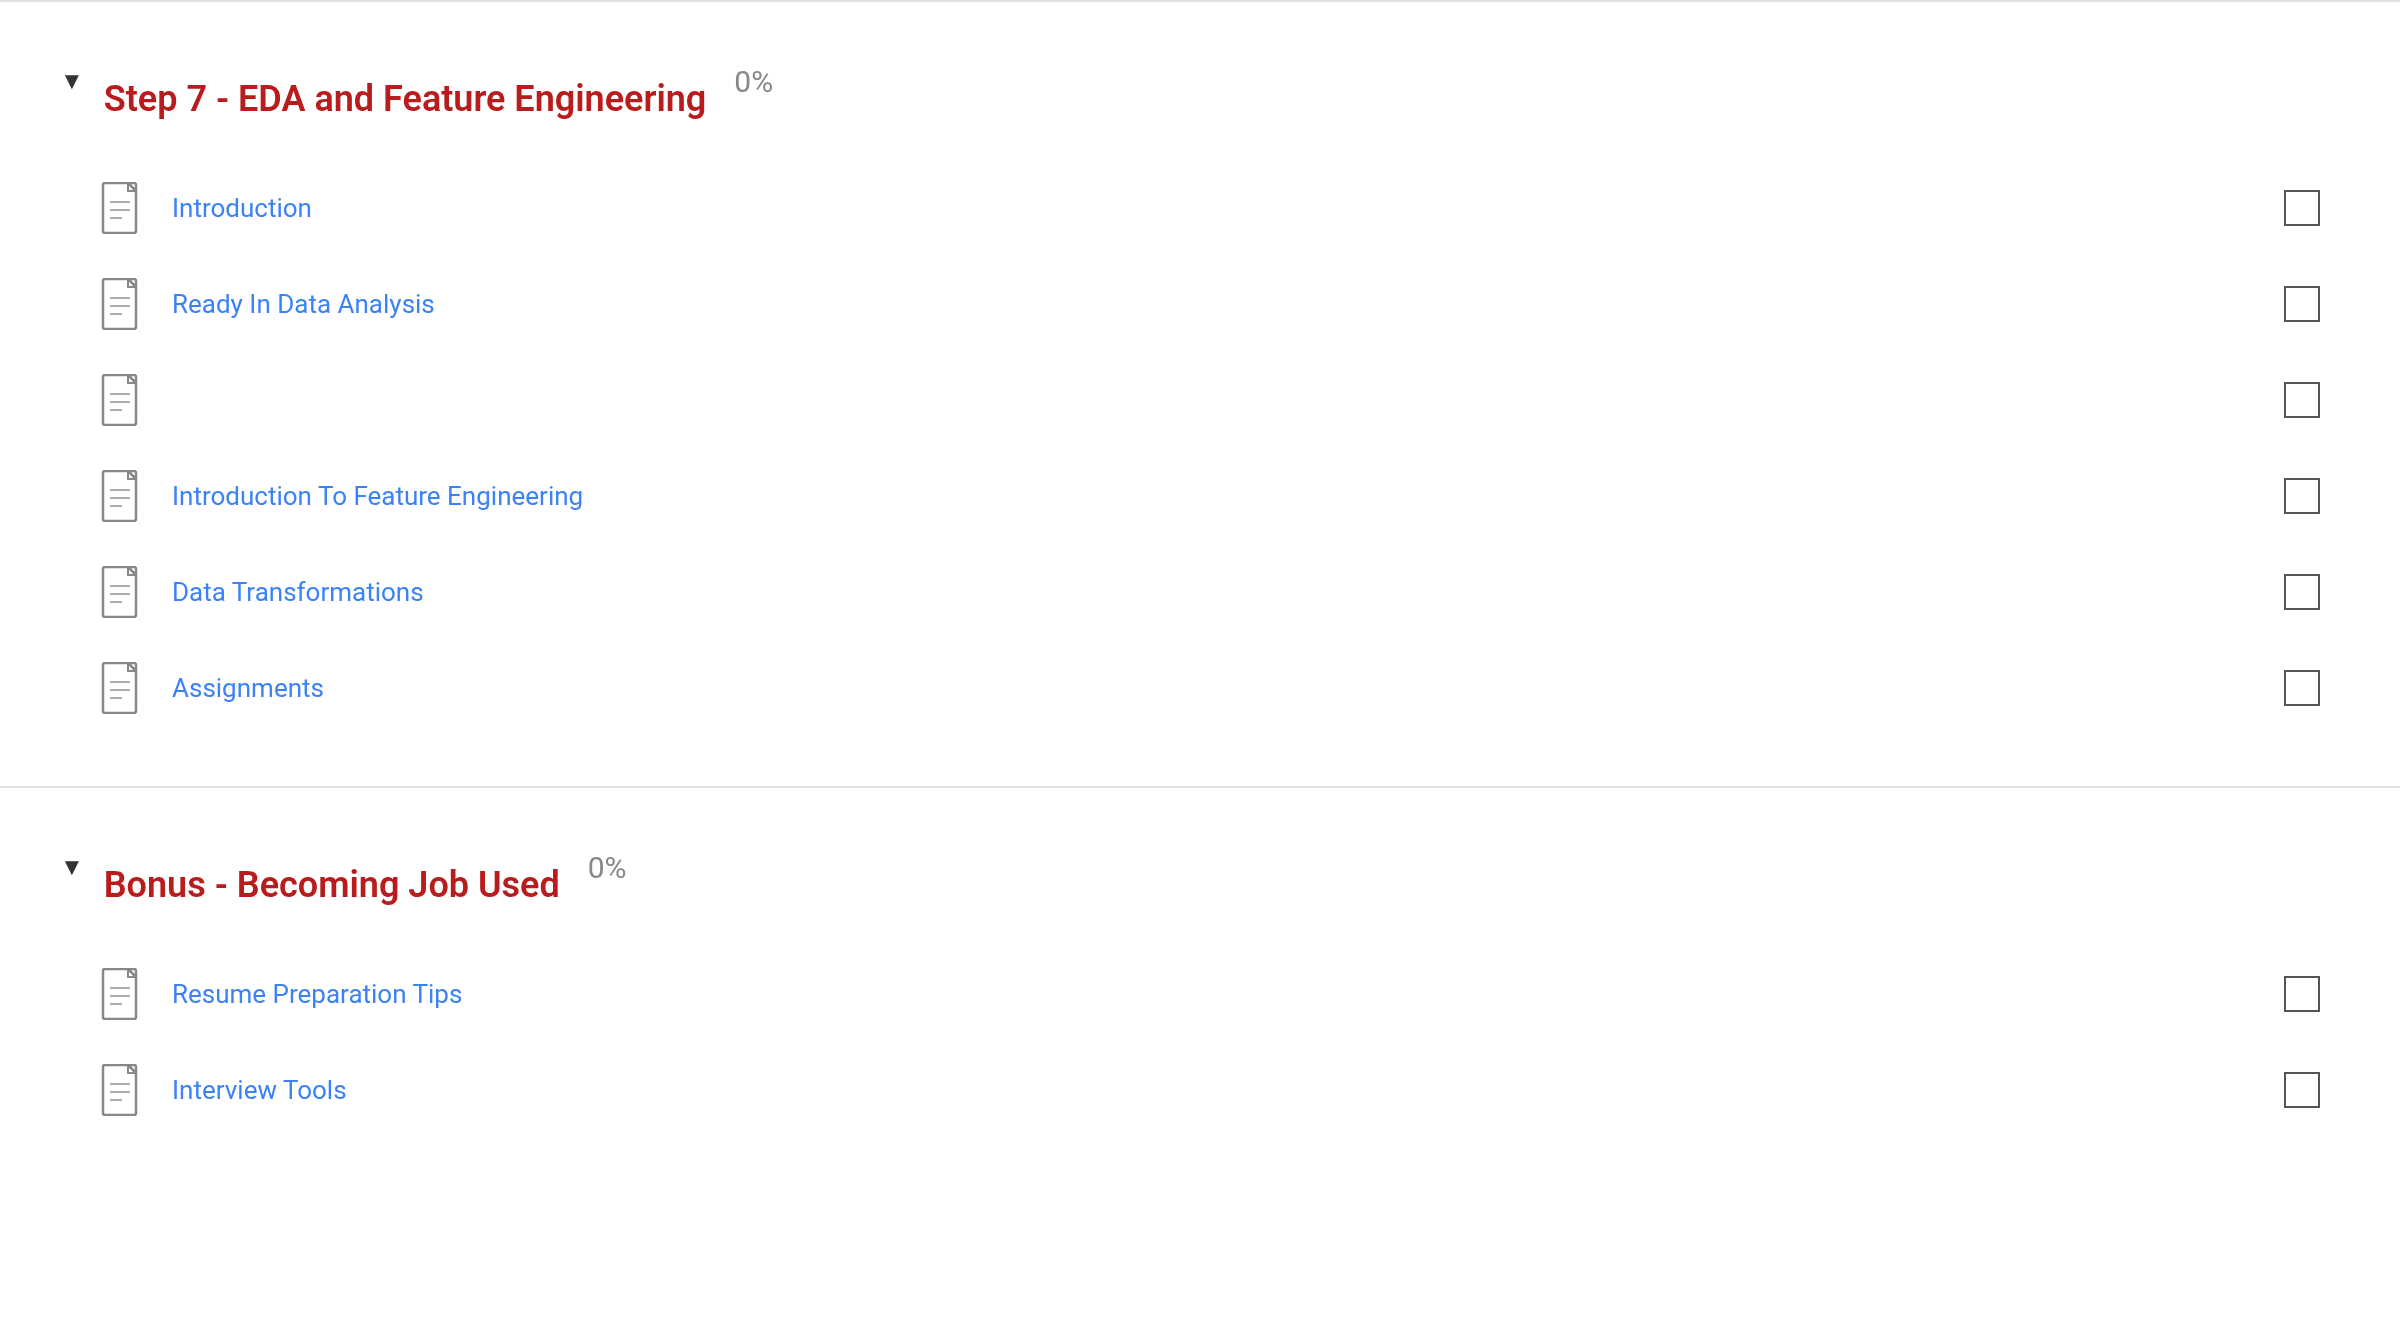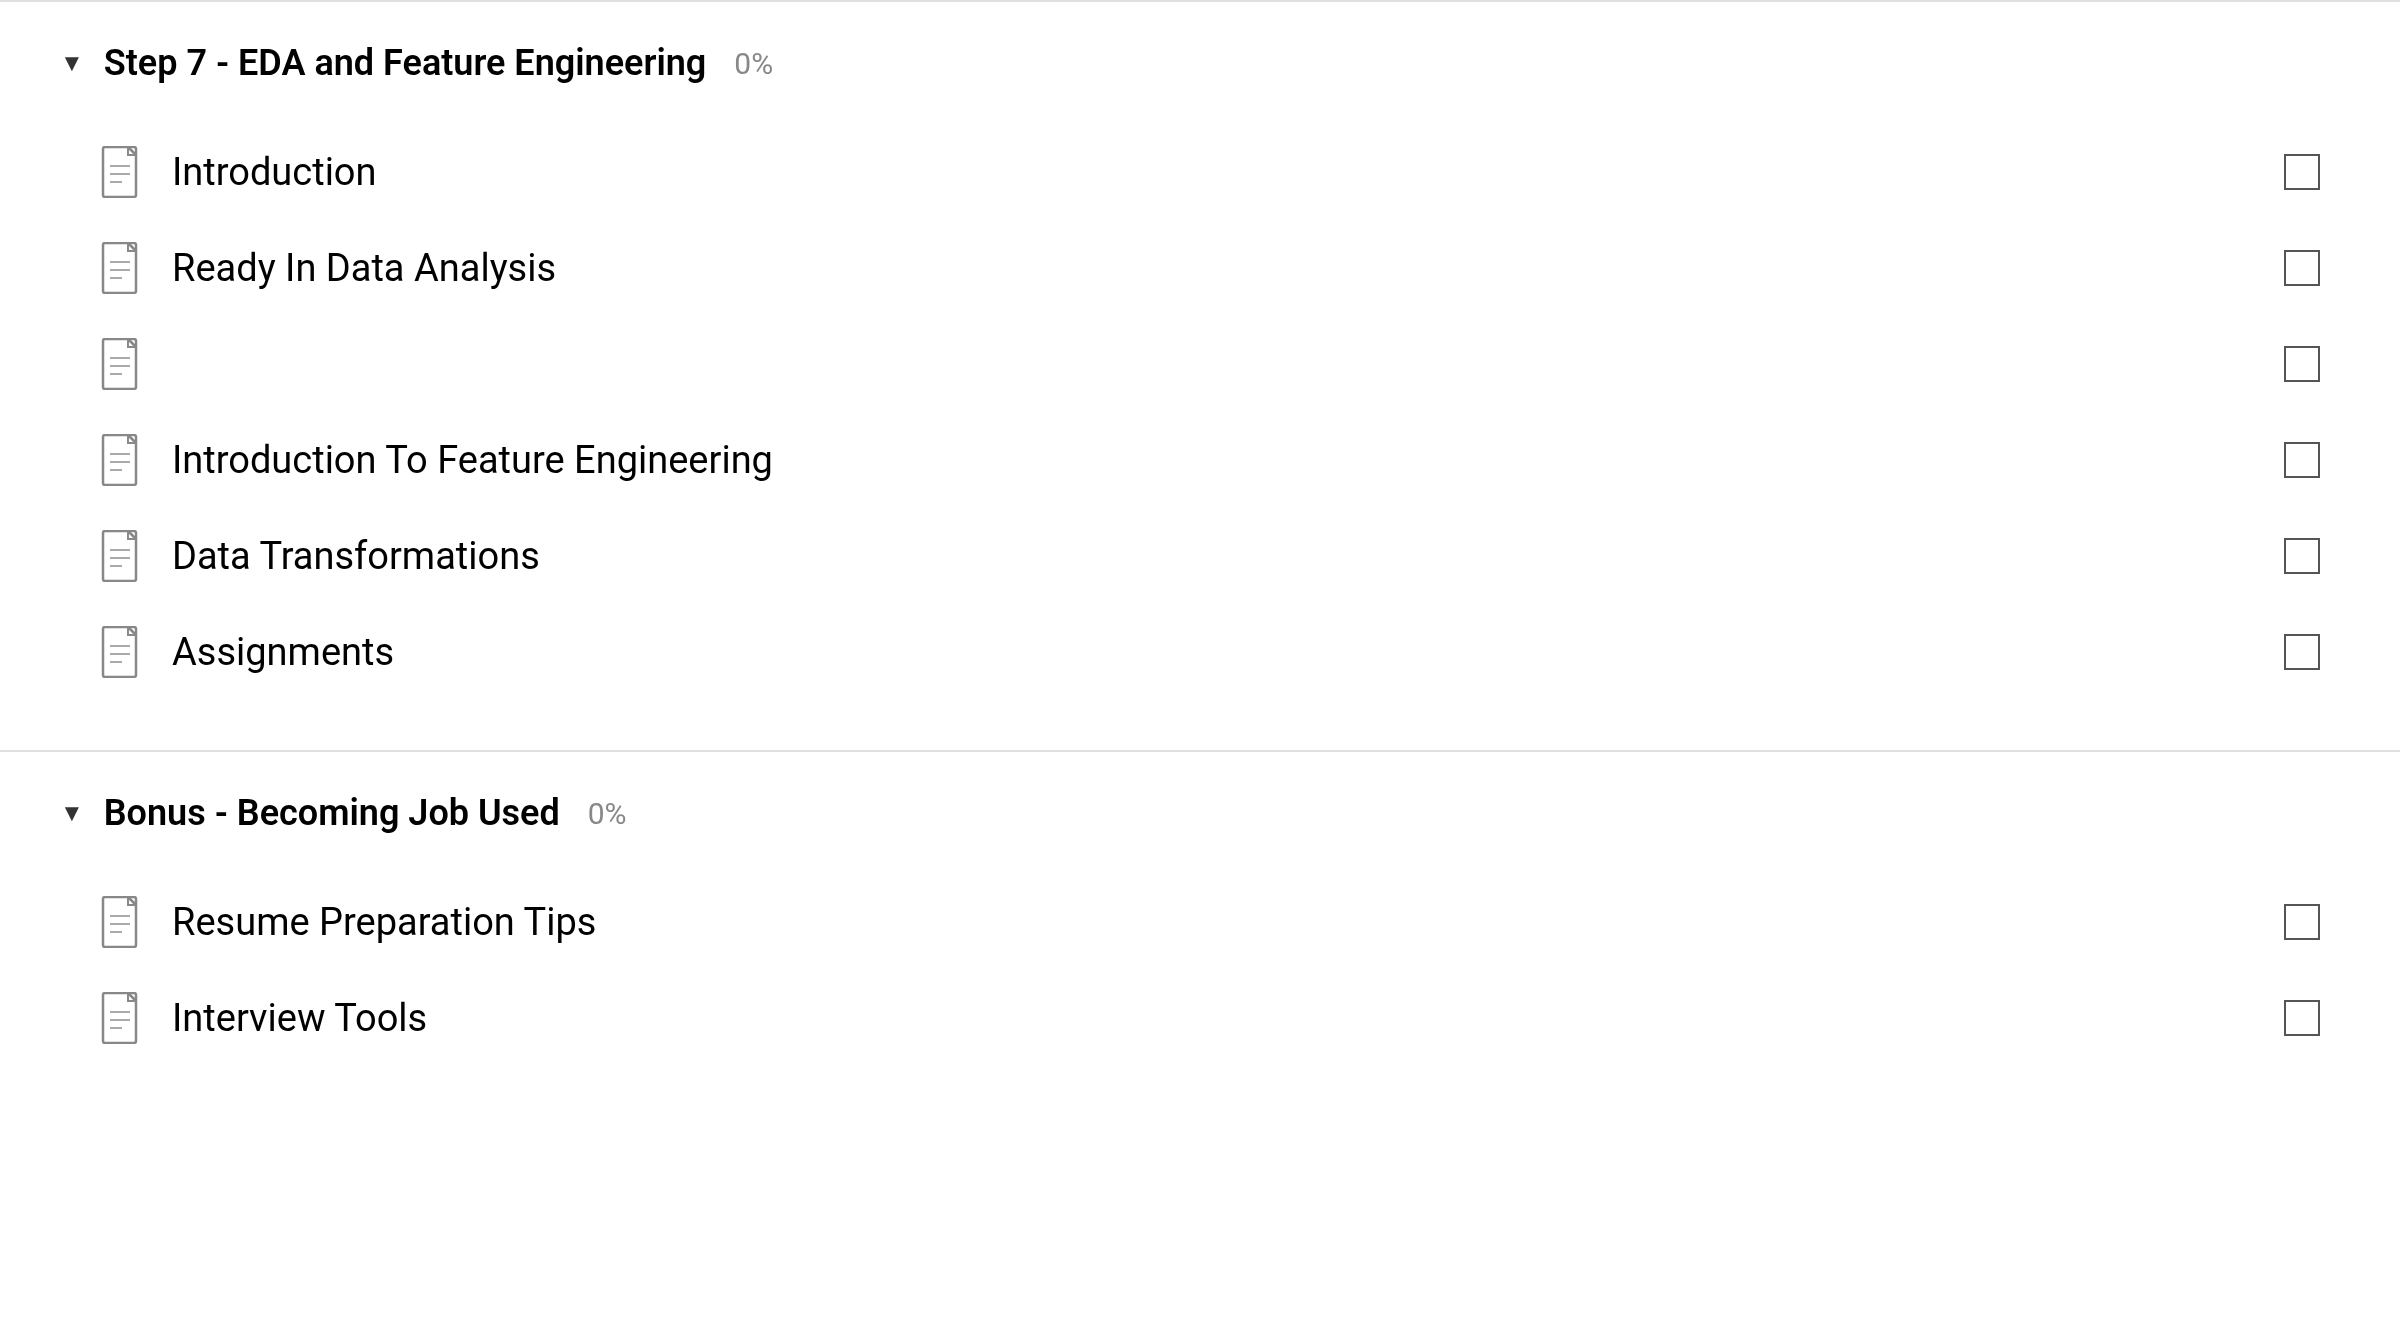--- a/index.html
+++ b/index.html
@@ -40,21 +40,22 @@
 
     .chevron-icon {
       font-size: 24px;
       color: #333;
       cursor: pointer;
     }
 
     .section-title {
       font-size: 36px;
       font-weight: 600;
-      color: #000000;
+      color: #b91c1c;
+      margin-top: 36px;
     }
 
     .section-progress {
       font-size: 30px;
       font-weight: 400;
       color: #888888;
       margin-left: 8px;
     }
 
     .lesson-list {
@@ -77,23 +78,23 @@
       gap: 28px;
     }
 
     .doc-icon {
       width: 44px;
       height: 52px;
       flex-shrink: 0;
     }
 
     .lesson-title {
-      font-size: 38px;
+      font-size: 26px;
       font-weight: 400;
-      color: #000000;
+      color: #3b82f6;
     }
 
     .checkbox {
       width: 36px;
       height: 36px;
       border: 2.5px solid #555555;
       background: #ffffff;
       flex-shrink: 0;
       cursor: pointer;
       appearance: none;

